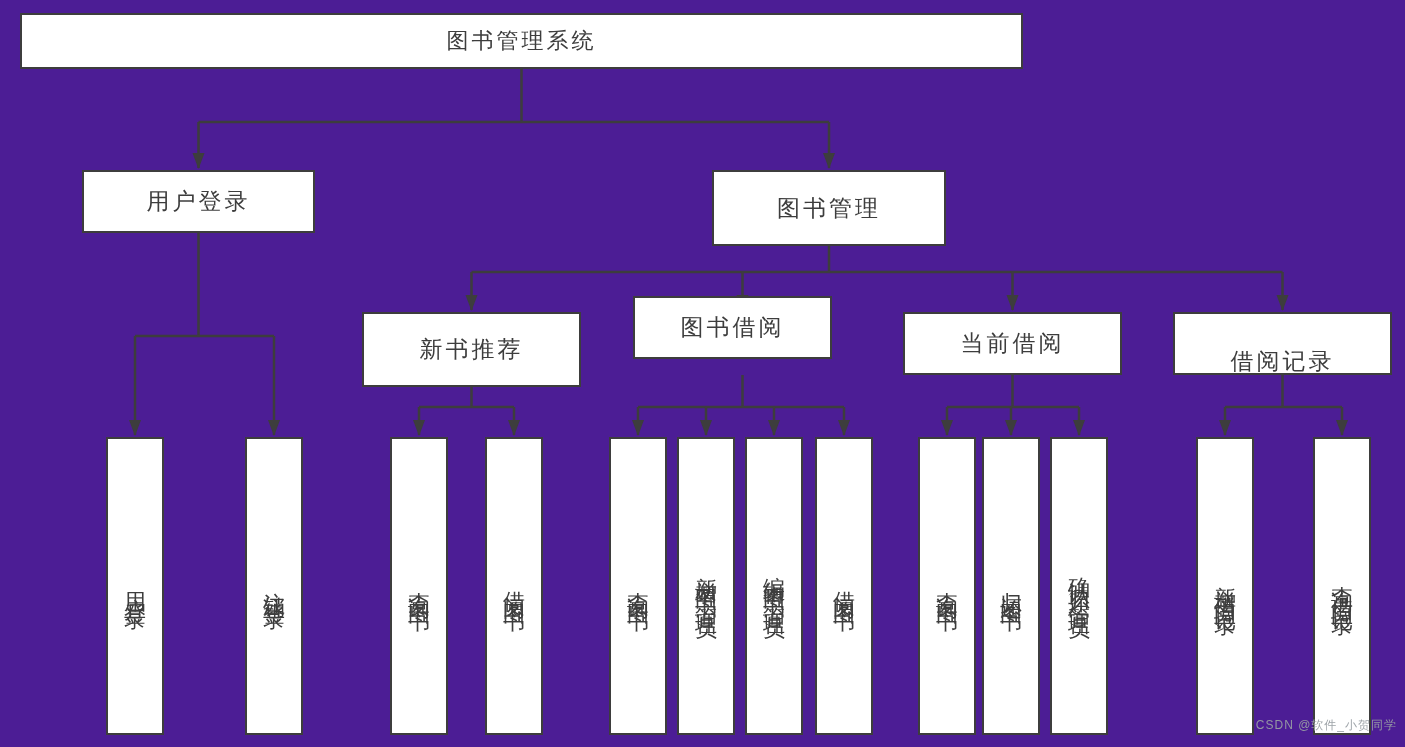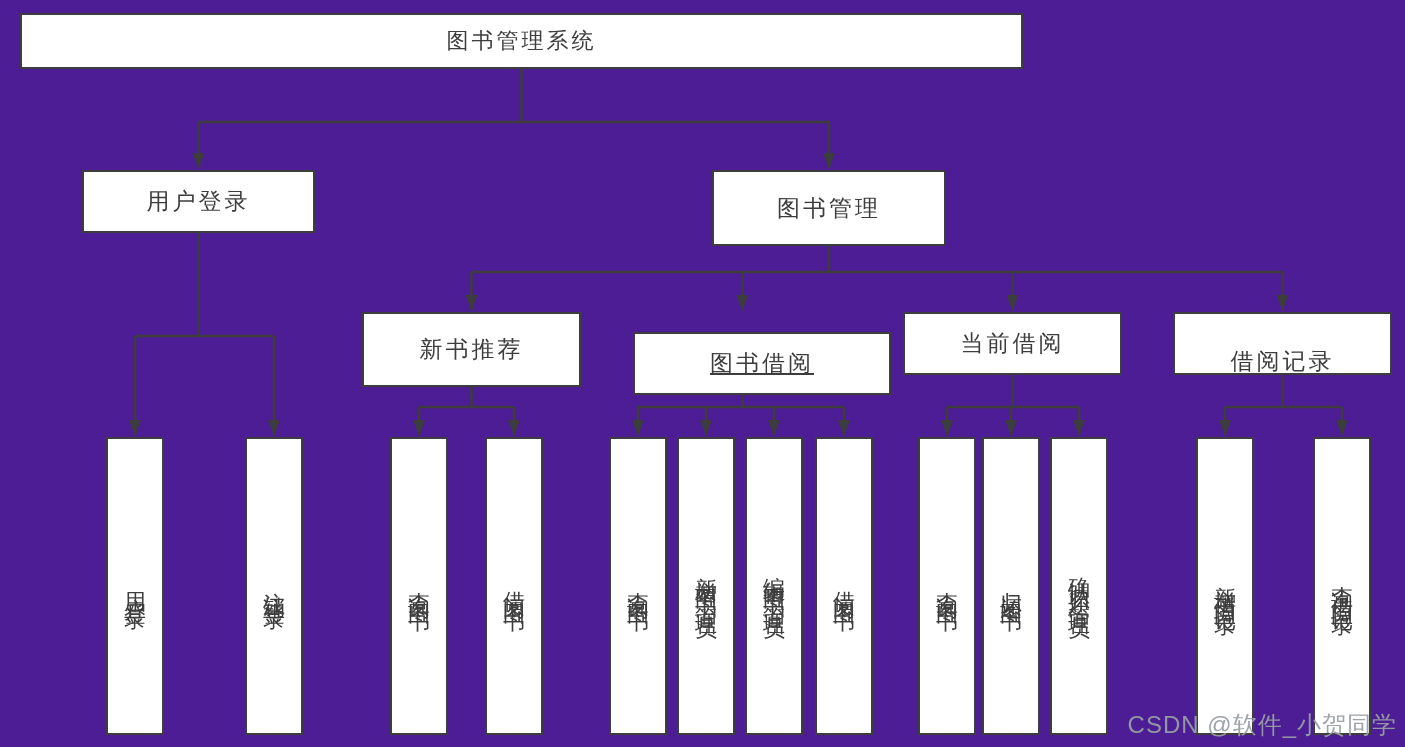--- a/index.html
+++ b/index.html
@@ -40,21 +40,21 @@
     text-orientation: mixed;
     font-size: 22px;
     letter-spacing: 6px;
     line-height: 1;
     white-space: nowrap;
   }
   .watermark {
     position: absolute;
     right: 8px;
     top: 712px;
-    font-size: 24px;
+    font-size: 12px;
     letter-spacing: 1px;
     color: rgba(152, 158, 163, 0.95);
     white-space: nowrap;
     line-height: 26px;
   }
 </style>
 </head>
 <body>
 
 <div class="canvas">
@@ -114,21 +114,21 @@
   <div class="node h-node" style="left:82px; top:170px; width:233px; height:63px;">
     <span class="lbl">用户登录</span>
   </div>
   <div class="node h-node" style="left:712px; top:170px; width:234px; height:76px;">
     <span class="lbl">图书管理</span>
   </div>
 
   <div class="node h-node" style="left:362px; top:312px; width:219px; height:75px;">
     <span class="lbl">新书推荐</span>
   </div>
-  <div class="node h-node" style="left:633px; top:332px; width:258px; height:63px;text-decoration:underline;">
+  <div class="node h-node" style="left:633px; top:296px; width:199px; height:63px;">
     <span class="lbl">图书借阅</span>
   </div>
   <div class="node h-node" style="left:903px; top:312px; width:219px; height:63px;">
     <span class="lbl">当前借阅</span>
   </div>
   <div class="node h-node" style="left:1173px; top:312px; width:219px; height:63px;align-items:flex-end;">
     <span class="lbl">借阅记录</span>
   </div>
 
   <div class="node v-node" style="left:106px; top:437px; width:58px; height:298px;">

